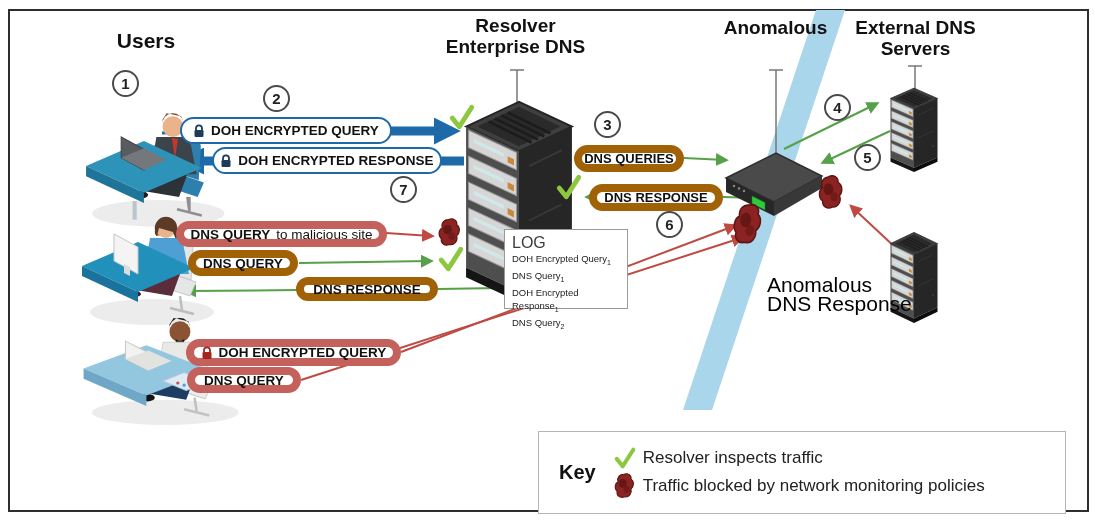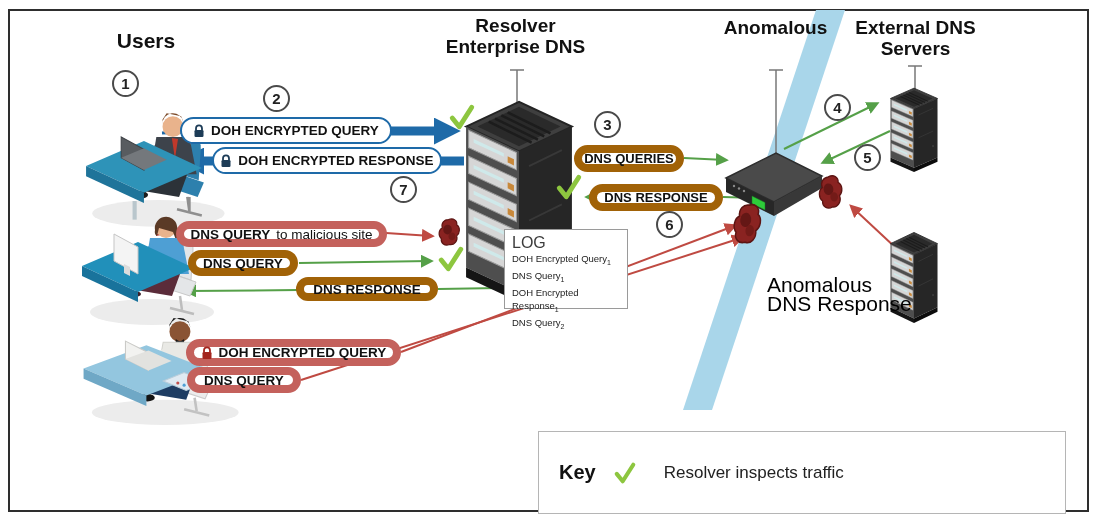--- a/index.html
+++ b/index.html
@@ -33,21 +33,21 @@
     border:1.5px solid #9a9a9a;box-sizing:border-box;padding:4px 7px;}
   .logbox .logtitle{font-size:16px;color:#3c3c3c;line-height:18px;}
   .logbox .logentry{font-size:9.5px;color:#222;line-height:13px;}
   .logbox sub{font-size:7px;}
 
   .keybox{position:absolute;left:538px;top:431px;width:528px;height:83px;background:#fff;
     border:1.5px solid #b5b5b5;box-sizing:border-box;display:flex;align-items:center;gap:16px;
     padding-left:20px;}
   .keytitle{font-weight:bold;font-size:20px;color:#111;}
   .keyrows{display:flex;flex-direction:column;gap:4px;}
-  .keyrow{display:flex;align-items:center;gap:26px;font-size:17px;color:#222;}
+  .keyrow{display:flex;align-items:center;gap:5px;font-size:17px;color:#222;}
   .keyicon{width:26px;display:flex;justify-content:center;}
 
   .note{position:absolute;font-size:21px;line-height:19px;color:#000000;}
 </style>
 </head>
 <body>
 
 <div id="stage">
   <div class="frame"></div>
 
@@ -336,15 +336,23 @@
     <div class="keytitle">Key</div>
     <div class="keyrows">
       <div class="keyrow">
         <span class="keyicon">
           <svg width="22" height="22" viewBox="0 0 24 24">
               <use href="#check"></use>
             </svg>
         </span>
         <span>Resolver inspects traffic</span>
       </div>
+      <div class="keyrow">
+        <span class="keyicon">
+          <svg width="21" height="26" viewBox="0 0 24 30">
+              <use href="#blob"></use>
+            </svg>
+        </span>
+        <span>Traffic blocked by network monitoring policies</span>
+      </div>
     </div>
   </div>
 </div>
 
 </body></html>

